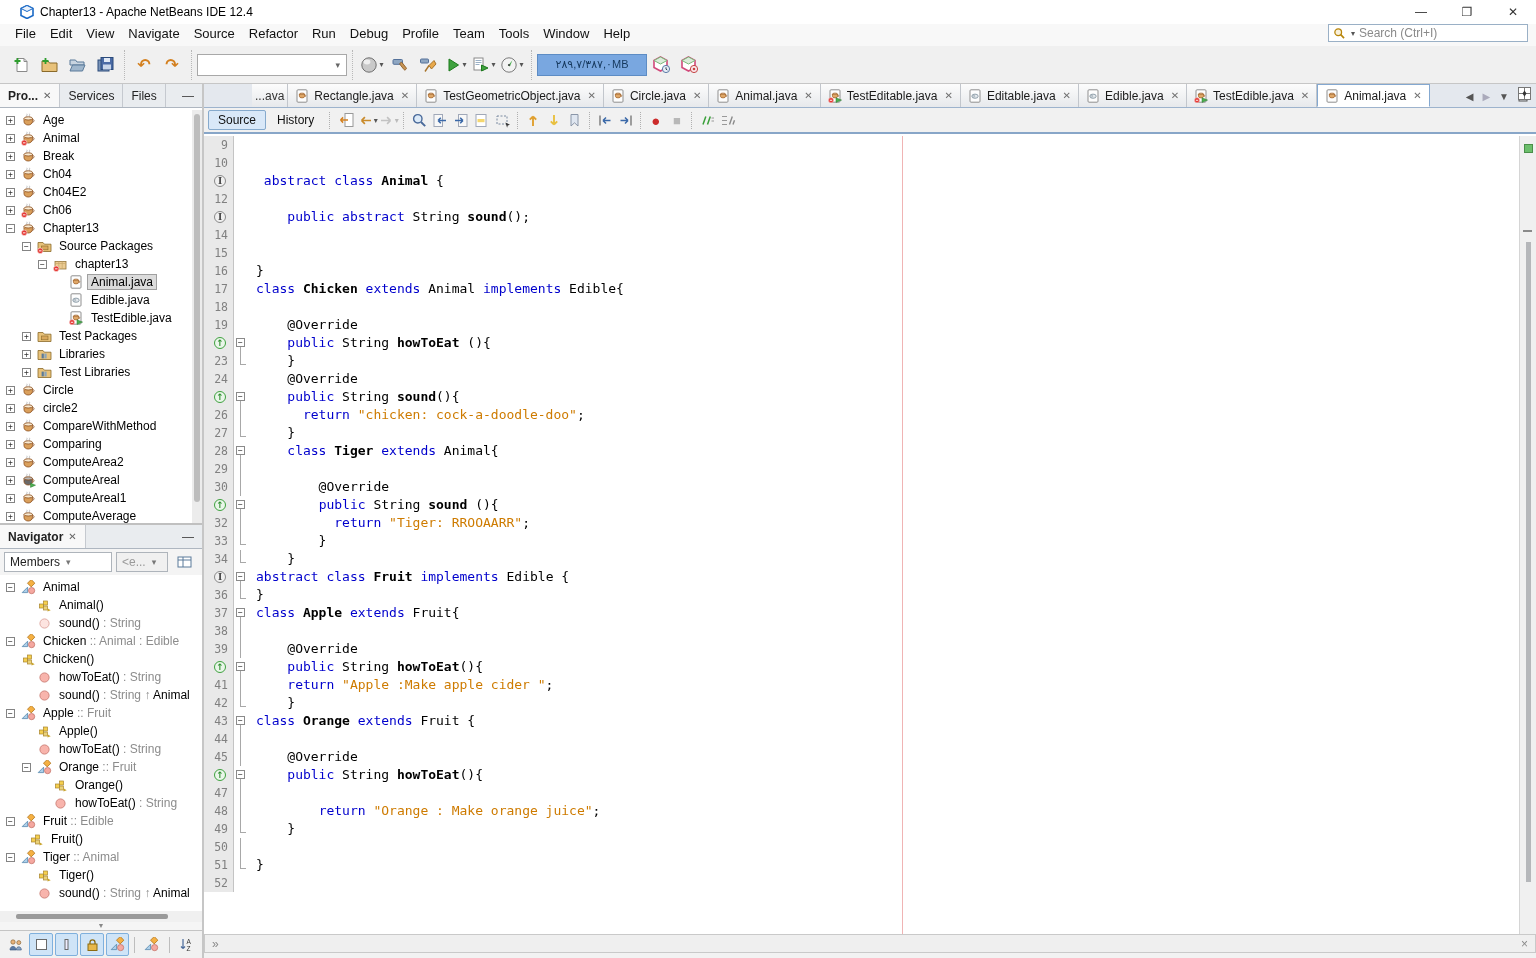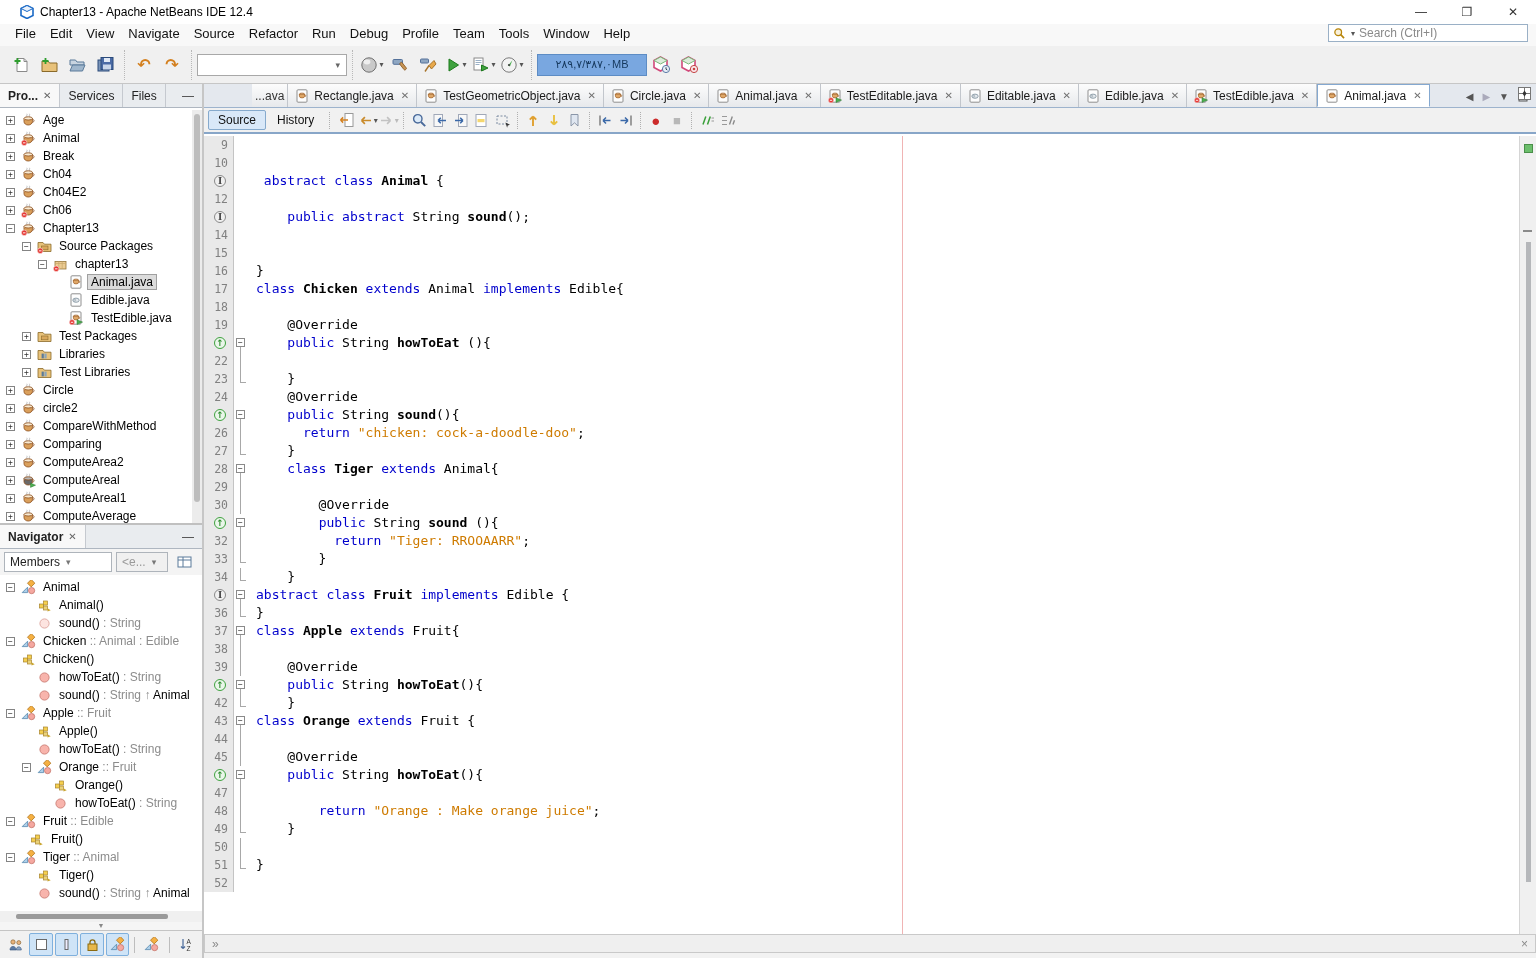--- a/index.html
+++ b/index.html
@@ -1183,27 +1183,20 @@
               <span class="lno">
                 <span class="glyph-ovr">↑</span>
               </span>
               <span class="fold">
                 <span class="fbox">−</span>
                 <span class="fline" style="top:13px;bottom:0"></span>
               </span>
               <span class="ctext"><span class="p">    </span><span class="k">public</span><span class="p"> String </span><span class="b">howToEat</span><span class="p"> (){</span></span>
             </div>
             <div class="cline">
-              <span class="lno">22</span>
-              <span class="fold">
-                <span class="fline" style="top:0;bottom:0"></span>
-              </span>
-              <span class="ctext"></span>
-            </div>
-            <div class="cline">
               <span class="lno">23</span>
               <span class="fold">
                 <span class="fline" style="top:0;height:13px"></span>
                 <span class="ftick"></span>
               </span>
               <span class="ctext"><span class="p">    }</span></span>
             </div>
             <div class="cline">
               <span class="lno">24</span>
               <span class="fold"></span>
@@ -1331,20 +1324,27 @@
             </div>
             <div class="cline">
               <span class="lno">
                 <span class="glyph-ovr">↑</span>
               </span>
               <span class="fold">
                 <span class="fbox">−</span>
                 <span class="fline" style="top:13px;bottom:0"></span>
               </span>
               <span class="ctext"><span class="p">    </span><span class="k">public</span><span class="p"> String </span><span class="b">howToEat</span><span class="p">(){</span></span>
+            </div>
+            <div class="cline">
+              <span class="lno">41</span>
+              <span class="fold">
+                <span class="fline" style="top:0;bottom:0"></span>
+              </span>
+              <span class="ctext"><span class="p">    </span><span class="k">return</span><span class="p"> </span><span class="str">"Apple :Make apple cider "</span><span class="p">;</span></span>
             </div>
             <div class="cline">
               <span class="lno">42</span>
               <span class="fold">
                 <span class="fline" style="top:0;height:13px"></span>
                 <span class="ftick"></span>
               </span>
               <span class="ctext"><span class="p">    }</span></span>
             </div>
             <div class="cline">

